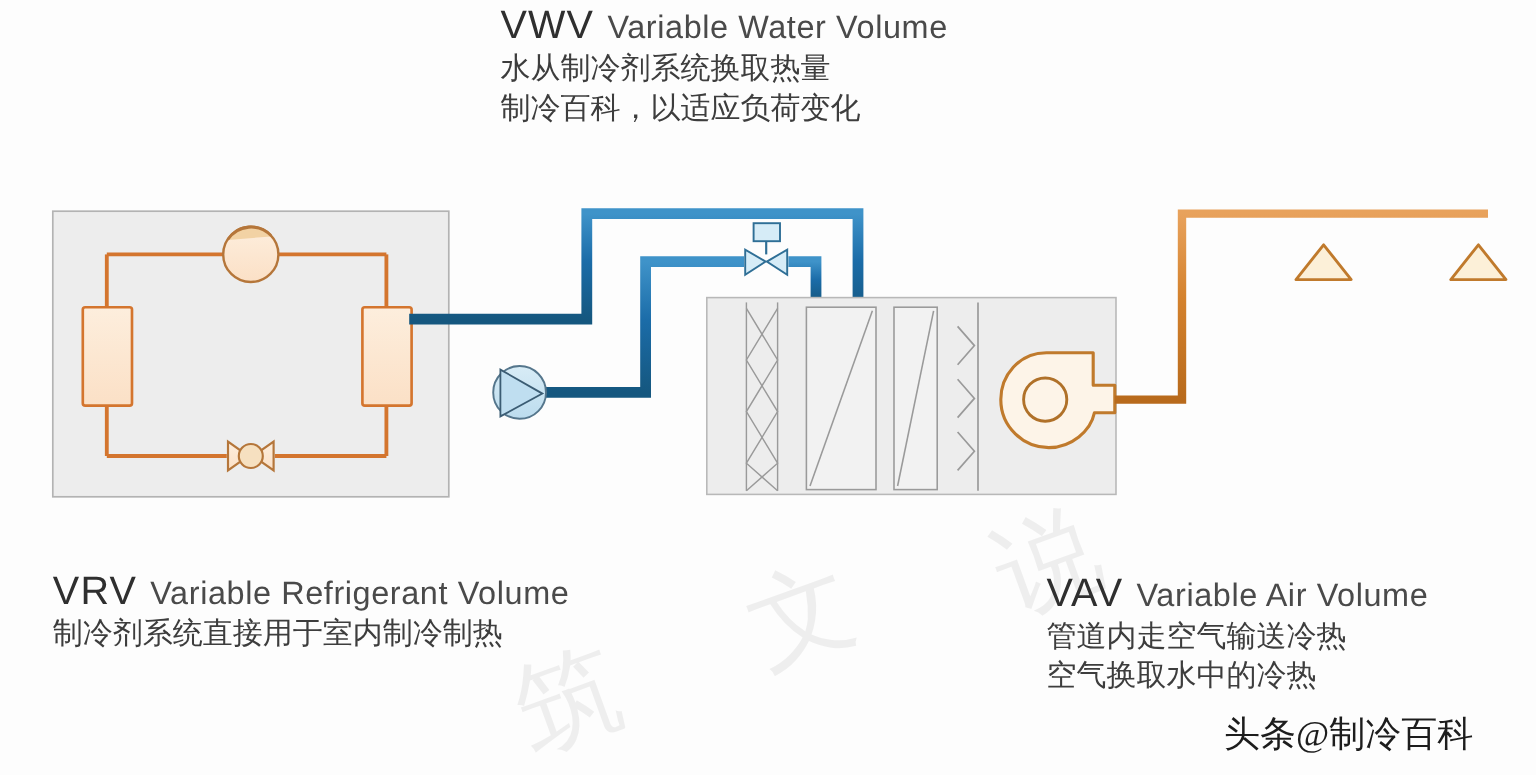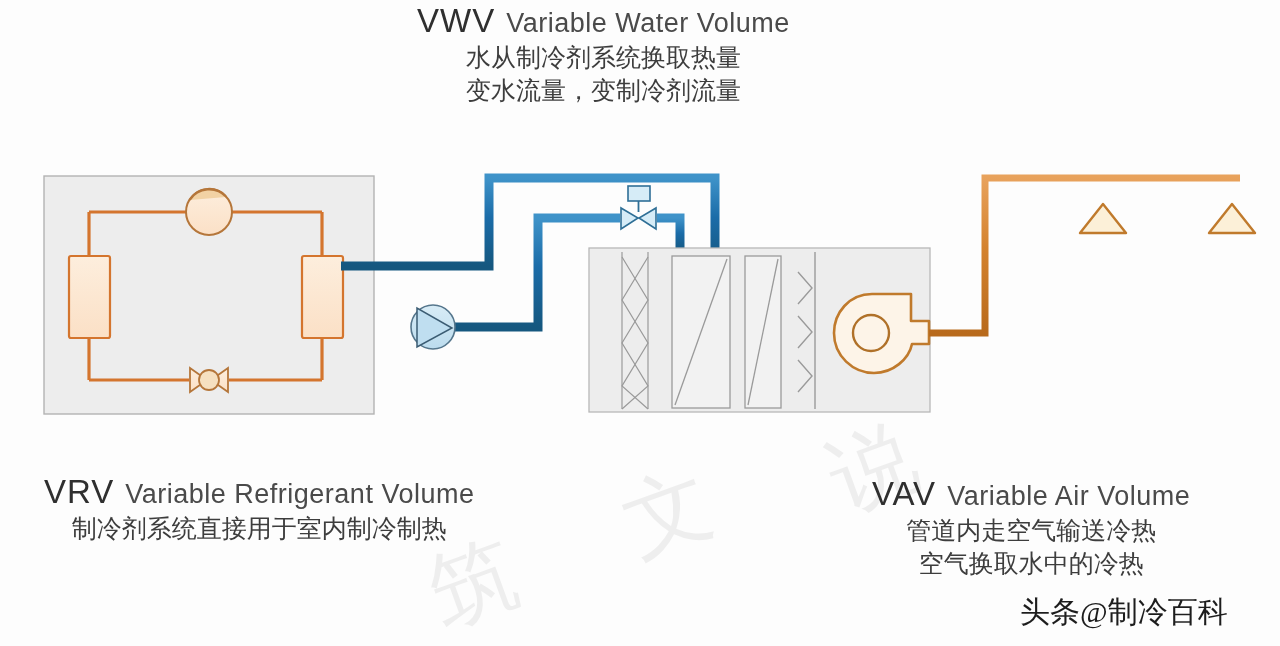--- a/index.html
+++ b/index.html
@@ -20,21 +20,20 @@
   #diagram-svg {
     position: absolute;
     left: 0;
     top: 0;
     width: 1280px;
     height: 646px;
   }
   .text-block {
     position: absolute;
     color: #2a2a2a;
-    text-align: center;
   }
   .tb-head {
     font-size: 31px;
     font-weight: 400;
     letter-spacing: 0.5px;
     white-space: nowrap;
     color: #3a3a3a;
   }
   .tb-head .abbr {
     font-size: 33px;
@@ -230,21 +229,21 @@
     <div class="wm-text" id="wm-1">筑</div>
     <div class="wm-text" id="wm-2">文</div>
     <div class="wm-text" id="wm-3">说</div>
   </div>
 
   <div class="text-block" id="vwv-block">
     <div class="tb-head">
       <span class="abbr">VWV</span><span class="full">Variable Water Volume</span>
     </div>
     <div class="tb-line">水从制冷剂系统换取热量</div>
-    <div class="tb-line">变水流量，变制冷剂流量</div>
+    <div class="tb-line">制冷百科，以适应负荷变化</div>
   </div>
 
   <div class="text-block" id="vrv-block">
     <div class="tb-head">
       <span class="abbr">VRV</span><span class="full">Variable Refrigerant Volume</span>
     </div>
     <div class="tb-line">制冷剂系统直接用于室内制冷制热</div>
   </div>
 
   <div class="text-block" id="vav-block">

